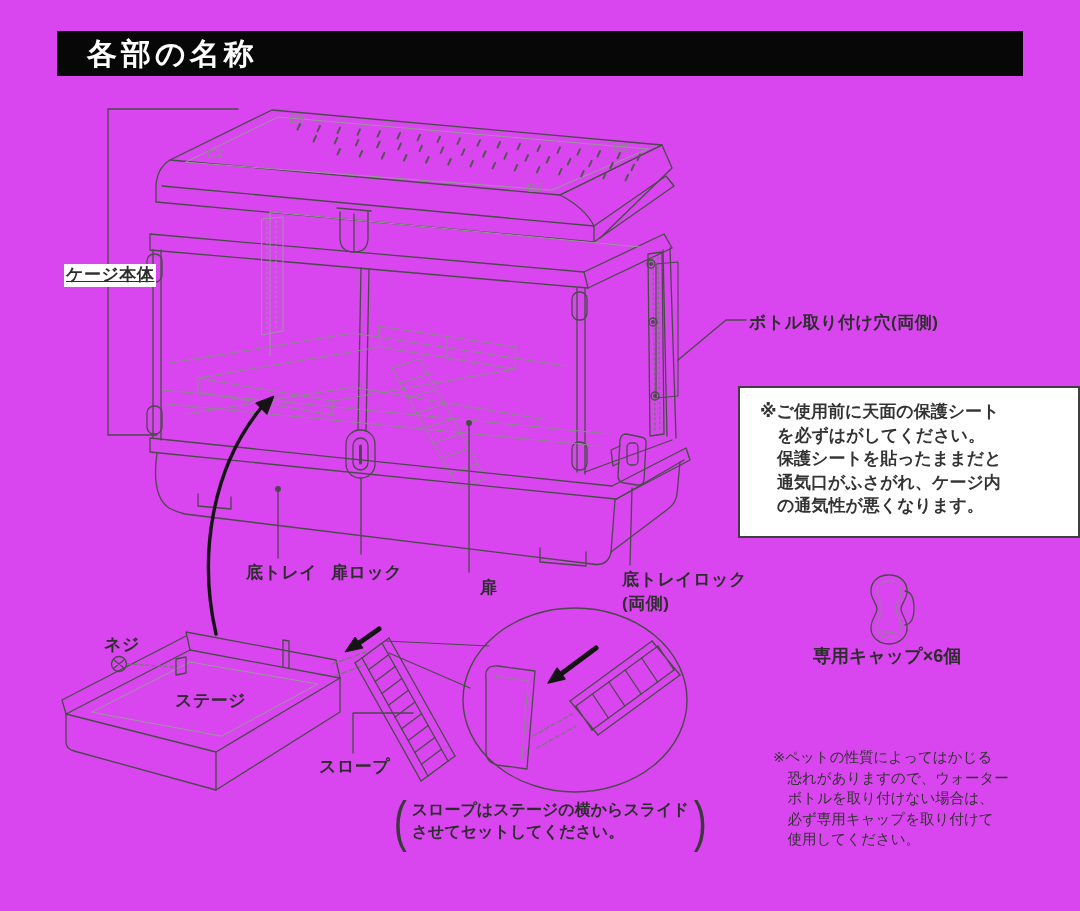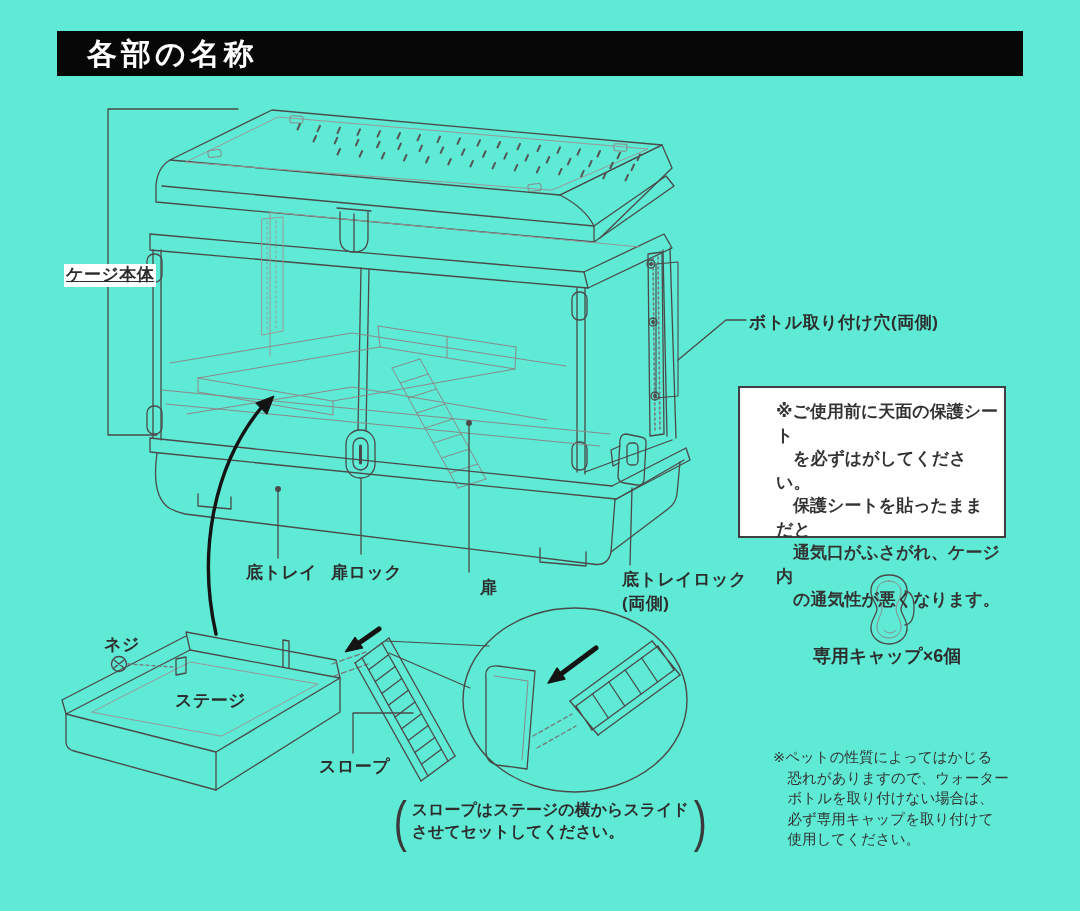--- a/index.html
+++ b/index.html
@@ -1,25 +1,25 @@
 <!DOCTYPE html>
 <html><head>
 <meta charset="utf-8">
 <style>
   html,body{margin:0;padding:0;background:#fff;}
-  .page{position:relative;width:1080px;height:911px;background:#5eead4;overflow:hidden;
+  .page{position:relative;width:1080px;height:911px;background:#d946ef;overflow:hidden;
         font-family:"Liberation Sans","DejaVu Sans",sans-serif;color:#2e2e2e;}
   .hdr{position:absolute;left:57px;top:31px;width:966px;height:45px;background:#070707;}
   .hdr span{display:block;color:#fff;font-size:30px;font-weight:bold;letter-spacing:4px;
         line-height:45px;padding-left:30px;}
   .lbl{position:absolute;font-size:17px;font-weight:600;color:#2d2d2d;letter-spacing:0.5px;
         line-height:1.35;white-space:pre-line;}
   .onart{background:#fff;padding:0 2px;}
-  .note-box{position:absolute;left:738px;top:386px;width:268px;height:152px;
-        border:2.5px solid #3f3f3f;box-sizing:border-box;background:#fff;padding-left:16px;}
+  .note-box{position:absolute;left:738px;top:386px;width:342px;height:152px;
+        border:2.5px solid #3f3f3f;box-sizing:border-box;background:#fff;}
   .note-box .txt{margin:12px 4px 0 20px;font-size:17px;font-weight:600;line-height:23.5px;
         color:#333;white-space:pre-line;}
   .cap-note1{position:absolute;left:779px;top:700px;font-size:16.5px;font-weight:600;
         line-height:23px;color:#333;white-space:pre-line;}
   .cap-note2{position:absolute;left:773px;top:747px;font-size:14.5px;font-weight:400;
         line-height:20.5px;color:#333;white-space:pre-line;}
   .cap-count{position:absolute;left:813px;top:644px;font-size:18px;font-weight:600;color:#2d2d2d;}
   .paren-note{position:absolute;left:391px;top:793px;display:flex;align-items:center;}
   .paren{font-size:56px;font-weight:400;color:#3a3a3a;line-height:1;transform:scaleX(.7);}
   .paren-text{font-size:16px;font-weight:600;line-height:22px;color:#2d2d2d;

